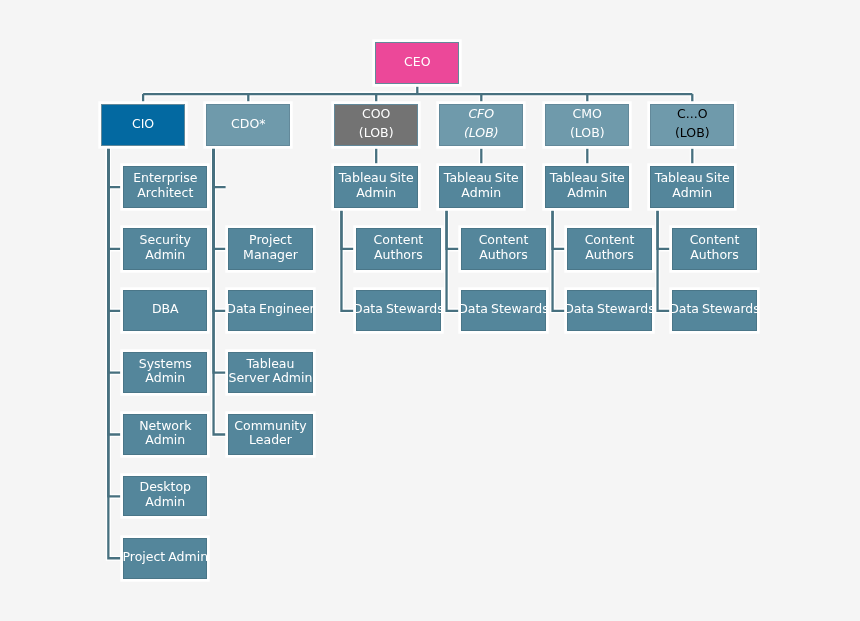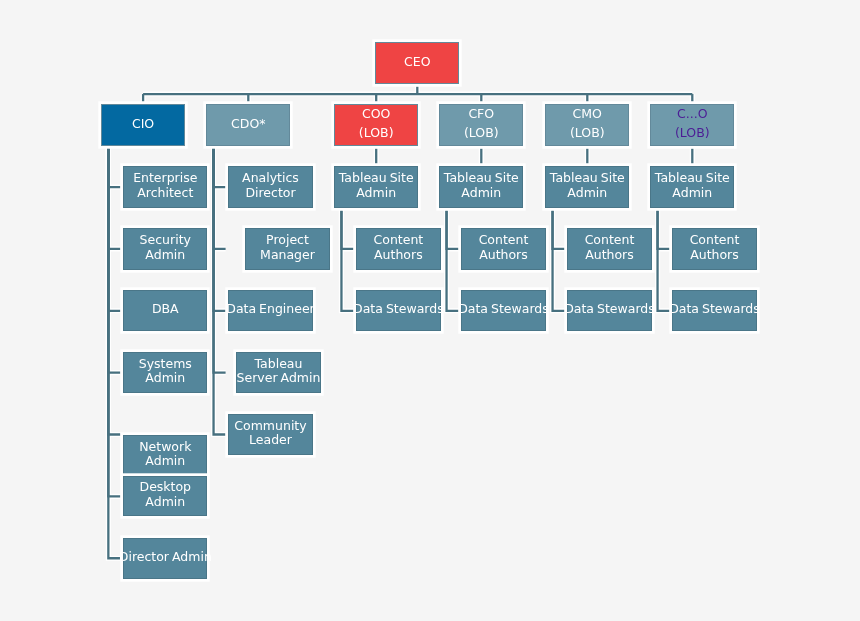--- a/index.html
+++ b/index.html
@@ -87,72 +87,69 @@
         <path d="M341.45 210.39999999999998V310.78H353.5"></path>
         <path d="M446.55 210.39999999999998V248.92000000000002H458.6"></path>
         <path d="M446.55 210.39999999999998V310.78H458.6"></path>
         <path d="M552.5500000000001 210.39999999999998V248.92000000000002H564.5999999999999"></path>
         <path d="M552.5500000000001 210.39999999999998V310.78H564.5999999999999"></path>
         <path d="M657.5500000000001 210.39999999999998V248.92000000000002H669.5999999999999"></path>
         <path d="M657.5500000000001 210.39999999999998V310.78H669.5999999999999"></path>
       </g>
   </svg>
 
-  <div class="node exec" style="left: 375.1px; top: 42.4px; width: 84.4px; height: 41.3px; background: #ef4444; border-color: rgb(99, 137, 154); color: rgb(255, 255, 255); box-shadow: rgb(255, 255, 255) 0px 0px 0px 2.7px;">
+  <div class="node exec" style="left: 375.1px; top: 42.4px; width: 84.4px; height: 41.3px; background: #ec4899; border-color: rgb(99, 137, 154); color: rgb(255, 255, 255); box-shadow: rgb(255, 255, 255) 0px 0px 0px 2.7px;">
     <span class="lbl">CEO</span>
   </div>
   <div class="node exec" style="left: 100.9px; top: 104.4px; width: 84.4px; height: 41.3px; background: #0369a1; border-color: rgb(99, 137, 154); color: rgb(255, 255, 255); box-shadow: rgb(255, 255, 255) 0px 0px 0px 2.7px;">
     <span class="lbl">CIO</span>
   </div>
   <div class="node exec" style="left: 206.1px; top: 104.4px; width: 84.4px; height: 41.3px; background: rgb(111, 154, 171); border-color: rgb(99, 137, 154); color: rgb(255, 255, 255); box-shadow: rgb(255, 255, 255) 0px 0px 0px 2.7px;">
     <span class="lbl">CDO*</span>
   </div>
-  <div class="node exec" style="left: 334px; top: 104.4px; width: 84.4px; height: 41.3px; background: #ef4444; border-color: rgb(99, 137, 154); color: rgb(255, 255, 255); box-shadow: rgb(255, 255, 255) 0px 0px 0px 2.7px;">
+  <div class="node exec" style="left: 334px; top: 104.4px; width: 84.4px; height: 41.3px; background: #737373; border-color: rgb(99, 137, 154); color: rgb(255, 255, 255); box-shadow: rgb(255, 255, 255) 0px 0px 0px 2.7px;">
     <span class="lbl">COO<br>(LOB)</span>
   </div>
-  <div class="node exec" style="left: 439.1px; top: 104.4px; width: 84.4px; height: 41.3px; background: rgb(111, 154, 171); border-color: rgb(99, 137, 154); color: rgb(255, 255, 255); box-shadow: rgb(255, 255, 255) 0px 0px 0px 2.7px;">
+  <div class="node exec" style="left: 439.1px; top: 104.4px; width: 84.4px; height: 41.3px; background: rgb(111, 154, 171); border-color: rgb(99, 137, 154); color: rgb(255, 255, 255); box-shadow: rgb(255, 255, 255) 0px 0px 0px 2.7px; font-style: italic;">
     <span class="lbl">CFO<br>(LOB)</span>
   </div>
   <div class="node exec" style="left: 545.1px; top: 104.4px; width: 84.4px; height: 41.3px; background: rgb(111, 154, 171); border-color: rgb(99, 137, 154); color: rgb(255, 255, 255); box-shadow: rgb(255, 255, 255) 0px 0px 0px 2.7px;">
     <span class="lbl">CMO<br>(LOB)</span>
   </div>
-  <div class="node exec" style="left: 650.1px; top: 104.4px; width: 84.4px; height: 41.3px; background: rgb(111, 154, 171); border-color: rgb(99, 137, 154); color: #4c1d95; box-shadow: rgb(255, 255, 255) 0px 0px 0px 2.7px;">
+  <div class="node exec" style="left: 650.1px; top: 104.4px; width: 84.4px; height: 41.3px; background: rgb(111, 154, 171); border-color: rgb(99, 137, 154); color: #000000; box-shadow: rgb(255, 255, 255) 0px 0px 0px 2.7px;">
     <span class="lbl">C...O<br>(LOB)</span>
   </div>
   <div class="node role" style="left: 123.1px; top: 166.4px; width: 84.4px; height: 41.3px; background: rgb(84, 134, 155); border-color: rgb(74, 118, 136); color: rgb(255, 255, 255); box-shadow: rgb(255, 255, 255) 0px 0px 0px 2.7px; align-items: center;">
     <span class="lbl">Enterprise<br>Architect</span>
   </div>
   <div class="node role" style="left: 123.1px; top: 228.27px; width: 84.4px; height: 41.3px; background: rgb(84, 134, 155); border-color: rgb(74, 118, 136); color: rgb(255, 255, 255); box-shadow: rgb(255, 255, 255) 0px 0px 0px 2.7px; justify-content: center;">
     <span class="lbl">Security<br>Admin</span>
   </div>
   <div class="node role" style="left: 123.1px; top: 290.13px; width: 84.4px; height: 41.3px; background: rgb(84, 134, 155); border-color: rgb(74, 118, 136); color: rgb(255, 255, 255); box-shadow: rgb(255, 255, 255) 0px 0px 0px 2.7px;">
     <span class="lbl">DBA</span>
   </div>
   <div class="node role" style="left: 123.1px; top: 352px; width: 84.4px; height: 41.3px; background: rgb(84, 134, 155); border-color: rgb(74, 118, 136); color: rgb(255, 255, 255); box-shadow: rgb(255, 255, 255) 0px 0px 0px 2.7px;">
     <span class="lbl">Systems<br>Admin</span>
   </div>
-  <div class="node role" style="left: 123.1px; top: 413.86px; width: 84.4px; height: 41.3px; background: rgb(84, 134, 155); border-color: rgb(74, 118, 136); color: rgb(255, 255, 255); box-shadow: rgb(255, 255, 255) 0px 0px 0px 2.7px; margin-top: 21px;">
+  <div class="node role" style="left: 123.1px; top: 413.86px; width: 84.4px; height: 41.3px; background: rgb(84, 134, 155); border-color: rgb(74, 118, 136); color: rgb(255, 255, 255); box-shadow: rgb(255, 255, 255) 0px 0px 0px 2.7px;">
     <span class="lbl">Network<br>Admin</span>
   </div>
   <div class="node role" style="left: 123.1px; top: 475.73px; width: 84.4px; height: 40px; background: rgb(84, 134, 155); border-color: rgb(74, 118, 136); color: rgb(255, 255, 255); box-shadow: rgb(255, 255, 255) 0px 0px 0px 2.7px;">
     <span class="lbl">Desktop<br>Admin</span>
   </div>
   <div class="node role" style="left: 123.1px; top: 537.6px; width: 84.4px; height: 41.3px; background: rgb(84, 134, 155); border-color: rgb(74, 118, 136); color: rgb(255, 255, 255); box-shadow: rgb(255, 255, 255) 0px 0px 0px 2.7px;">
-    <span class="lbl">Director Admin</span>
+    <span class="lbl">Project Admin</span>
   </div>
-  <div class="node role" style="left: 228.3px; top: 166.4px; width: 84.4px; height: 41.3px; background: rgb(84, 134, 155); border-color: rgb(74, 118, 136); color: rgb(255, 255, 255); box-shadow: rgb(255, 255, 255) 0px 0px 0px 2.7px;">
-    <span class="lbl">Analytics<br>Director</span>
-  </div>
-  <div class="node role" style="left: 228.3px; top: 228.27px; width: 84.4px; height: 41.3px; background: rgb(84, 134, 155); border-color: rgb(74, 118, 136); color: rgb(255, 255, 255); box-shadow: rgb(255, 255, 255) 0px 0px 0px 2.7px; margin-left: 17px;">
+  <div class="node role" style="left: 228.3px; top: 228.27px; width: 84.4px; height: 41.3px; background: rgb(84, 134, 155); border-color: rgb(74, 118, 136); color: rgb(255, 255, 255); box-shadow: rgb(255, 255, 255) 0px 0px 0px 2.7px;">
     <span class="lbl">Project<br>Manager</span>
   </div>
   <div class="node role" style="left: 228.3px; top: 290.13px; width: 84.4px; height: 41.3px; background: rgb(84, 134, 155); border-color: rgb(74, 118, 136); color: rgb(255, 255, 255); box-shadow: rgb(255, 255, 255) 0px 0px 0px 2.7px;">
     <span class="lbl">Data Engineer</span>
   </div>
-  <div class="node role" style="left: 228.3px; top: 352px; width: 84.4px; height: 41.3px; background: rgb(84, 134, 155); border-color: rgb(74, 118, 136); color: rgb(255, 255, 255); box-shadow: rgb(255, 255, 255) 0px 0px 0px 2.7px; margin-left: 8px;">
+  <div class="node role" style="left: 228.3px; top: 352px; width: 84.4px; height: 41.3px; background: rgb(84, 134, 155); border-color: rgb(74, 118, 136); color: rgb(255, 255, 255); box-shadow: rgb(255, 255, 255) 0px 0px 0px 2.7px;">
     <span class="lbl">Tableau<br>Server Admin</span>
   </div>
   <div class="node role" style="left: 228.3px; top: 413.86px; width: 84.4px; height: 41.3px; background: rgb(84, 134, 155); border-color: rgb(74, 118, 136); color: rgb(255, 255, 255); box-shadow: rgb(255, 255, 255) 0px 0px 0px 2.7px;">
     <span class="lbl">Community<br>Leader</span>
   </div>
   <div class="node role" style="left: 334px; top: 166.4px; width: 84.4px; height: 41.3px; background: rgb(84, 134, 155); border-color: rgb(74, 118, 136); color: rgb(255, 255, 255); box-shadow: rgb(255, 255, 255) 0px 0px 0px 2.7px;">
     <span class="lbl">Tableau Site<br>Admin</span>
   </div>
   <div class="node role" style="left: 356.2px; top: 228.27px; width: 84.4px; height: 41.3px; background: rgb(84, 134, 155); border-color: rgb(74, 118, 136); color: rgb(255, 255, 255); box-shadow: rgb(255, 255, 255) 0px 0px 0px 2.7px;">
     <span class="lbl">Content<br>Authors</span>

